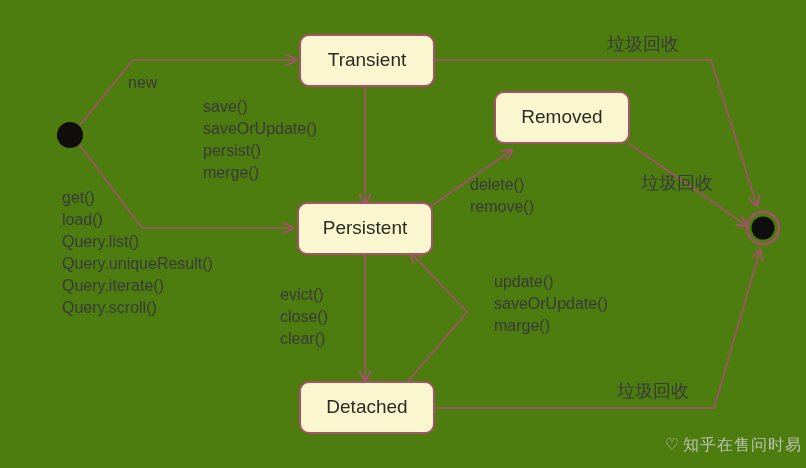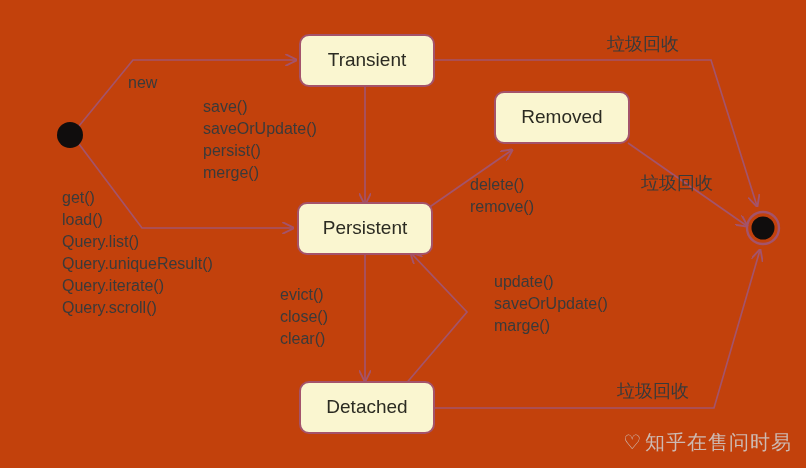--- a/index.html
+++ b/index.html
@@ -4,21 +4,21 @@
 <style>
   html, body {
     margin: 0;
     padding: 0;
     background: #ffffff;
   }
   #canvas {
     position: relative;
     width: 806px;
     height: 468px;
-    background: #c2410c;
+    background: #4d7c0f;
     overflow: hidden;
     font-family: "Liberation Sans", "DejaVu Sans", sans-serif;
   }
   #diagram-svg {
     position: absolute;
     left: 0;
     top: 0;
     width: 806px;
     height: 468px;
   }
@@ -34,23 +34,23 @@
     fill: #3a3a3a;
     font-family: "Liberation Sans", "DejaVu Sans", sans-serif;
   }
   .cjk-label {
     font-size: 18px;
     fill: #3a3a3a;
     font-family: "DejaVu Sans", sans-serif;
   }
   .watermark {
     position: absolute;
-    right: 14px;
+    right: 4px;
     bottom: 12px;
-    font-size: 20px;
+    font-size: 16px;
     font-family: "DejaVu Sans", sans-serif;
     color: #cfcfcf;
     opacity: 0.85;
     letter-spacing: 1px;
     white-space: nowrap;
     user-select: none;
   }
   .watermark .wm-mark {
     display: inline-block;
     margin-right: 3px;

